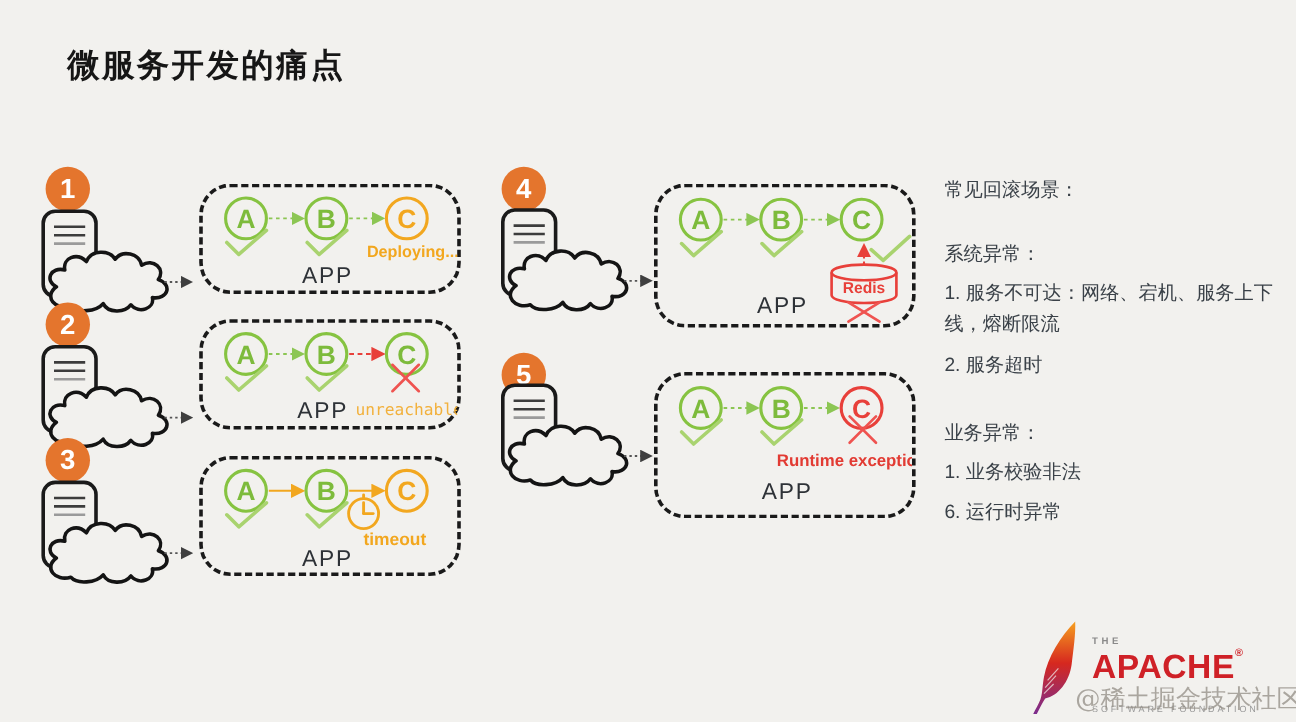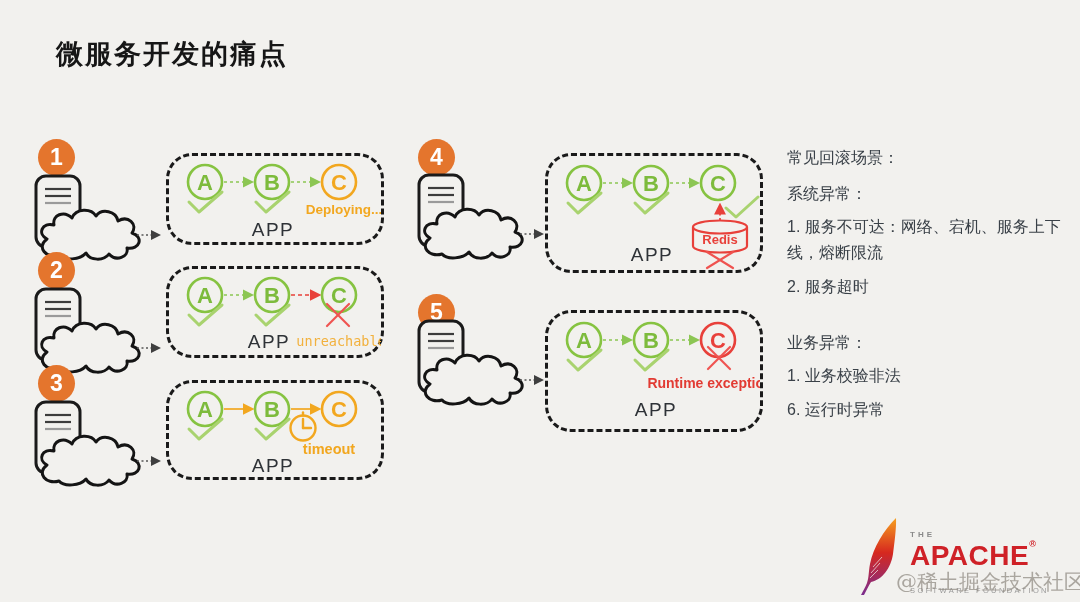--- a/index.html
+++ b/index.html
@@ -23,21 +23,21 @@
   .xr{stroke:#ef5350;stroke-width:2.2px;stroke-linecap:round;}
   .t-app{fill:#2e3237;font-size:19px;font-weight:500;letter-spacing:1.5px;text-anchor:middle;}
   .t-orange{fill:#f2a71f;font-weight:700;font-size:13.5px;text-anchor:middle;}
   .t-mono{fill:#f2b13d;font-family:"DejaVu Sans Mono","Liberation Mono",monospace;font-size:13.5px;text-anchor:middle;}
   .t-red{fill:#e23b33;font-weight:700;font-size:14px;text-anchor:middle;}
   .t-redis{fill:#e8403a;font-weight:700;font-size:13px;text-anchor:middle;}
   .rl{stroke:#e8403a;stroke-width:2.2px;fill:none;}
   
   .notes{position:absolute;left:787px;top:148px;width:292px;color:#3a4148;font-size:16px;}
   .notes .head{font-weight:700;font-size:17px;color:#343b44;margin-bottom:28px;letter-spacing:0.5px;}
-  .notes .sub{margin-bottom:15px;}
+  .notes .sub{margin-bottom:33px;}
   .notes .sec{margin-bottom:9px;}
   .notes .item{line-height:1.65;margin-bottom:7px;}
   .notes .gap{height:26px;}
   
   .apachelogo{position:absolute;left:858px;top:516px;display:flex;align-items:flex-start;}
   .logotext{margin-left:4px;margin-top:14px;}
   .logothe{font-size:8px;letter-spacing:3px;color:#8a8a8a;font-weight:700;margin-bottom:1px;}
   .logoname{font-size:28px;font-weight:700;color:#cf2127;letter-spacing:0.5px;line-height:1;}
   .logoname sup{font-size:9px;vertical-align:18px;}
   .logosub{font-size:7.5px;letter-spacing:2.4px;color:#9a9a9a;font-weight:400;margin-top:16px;}

